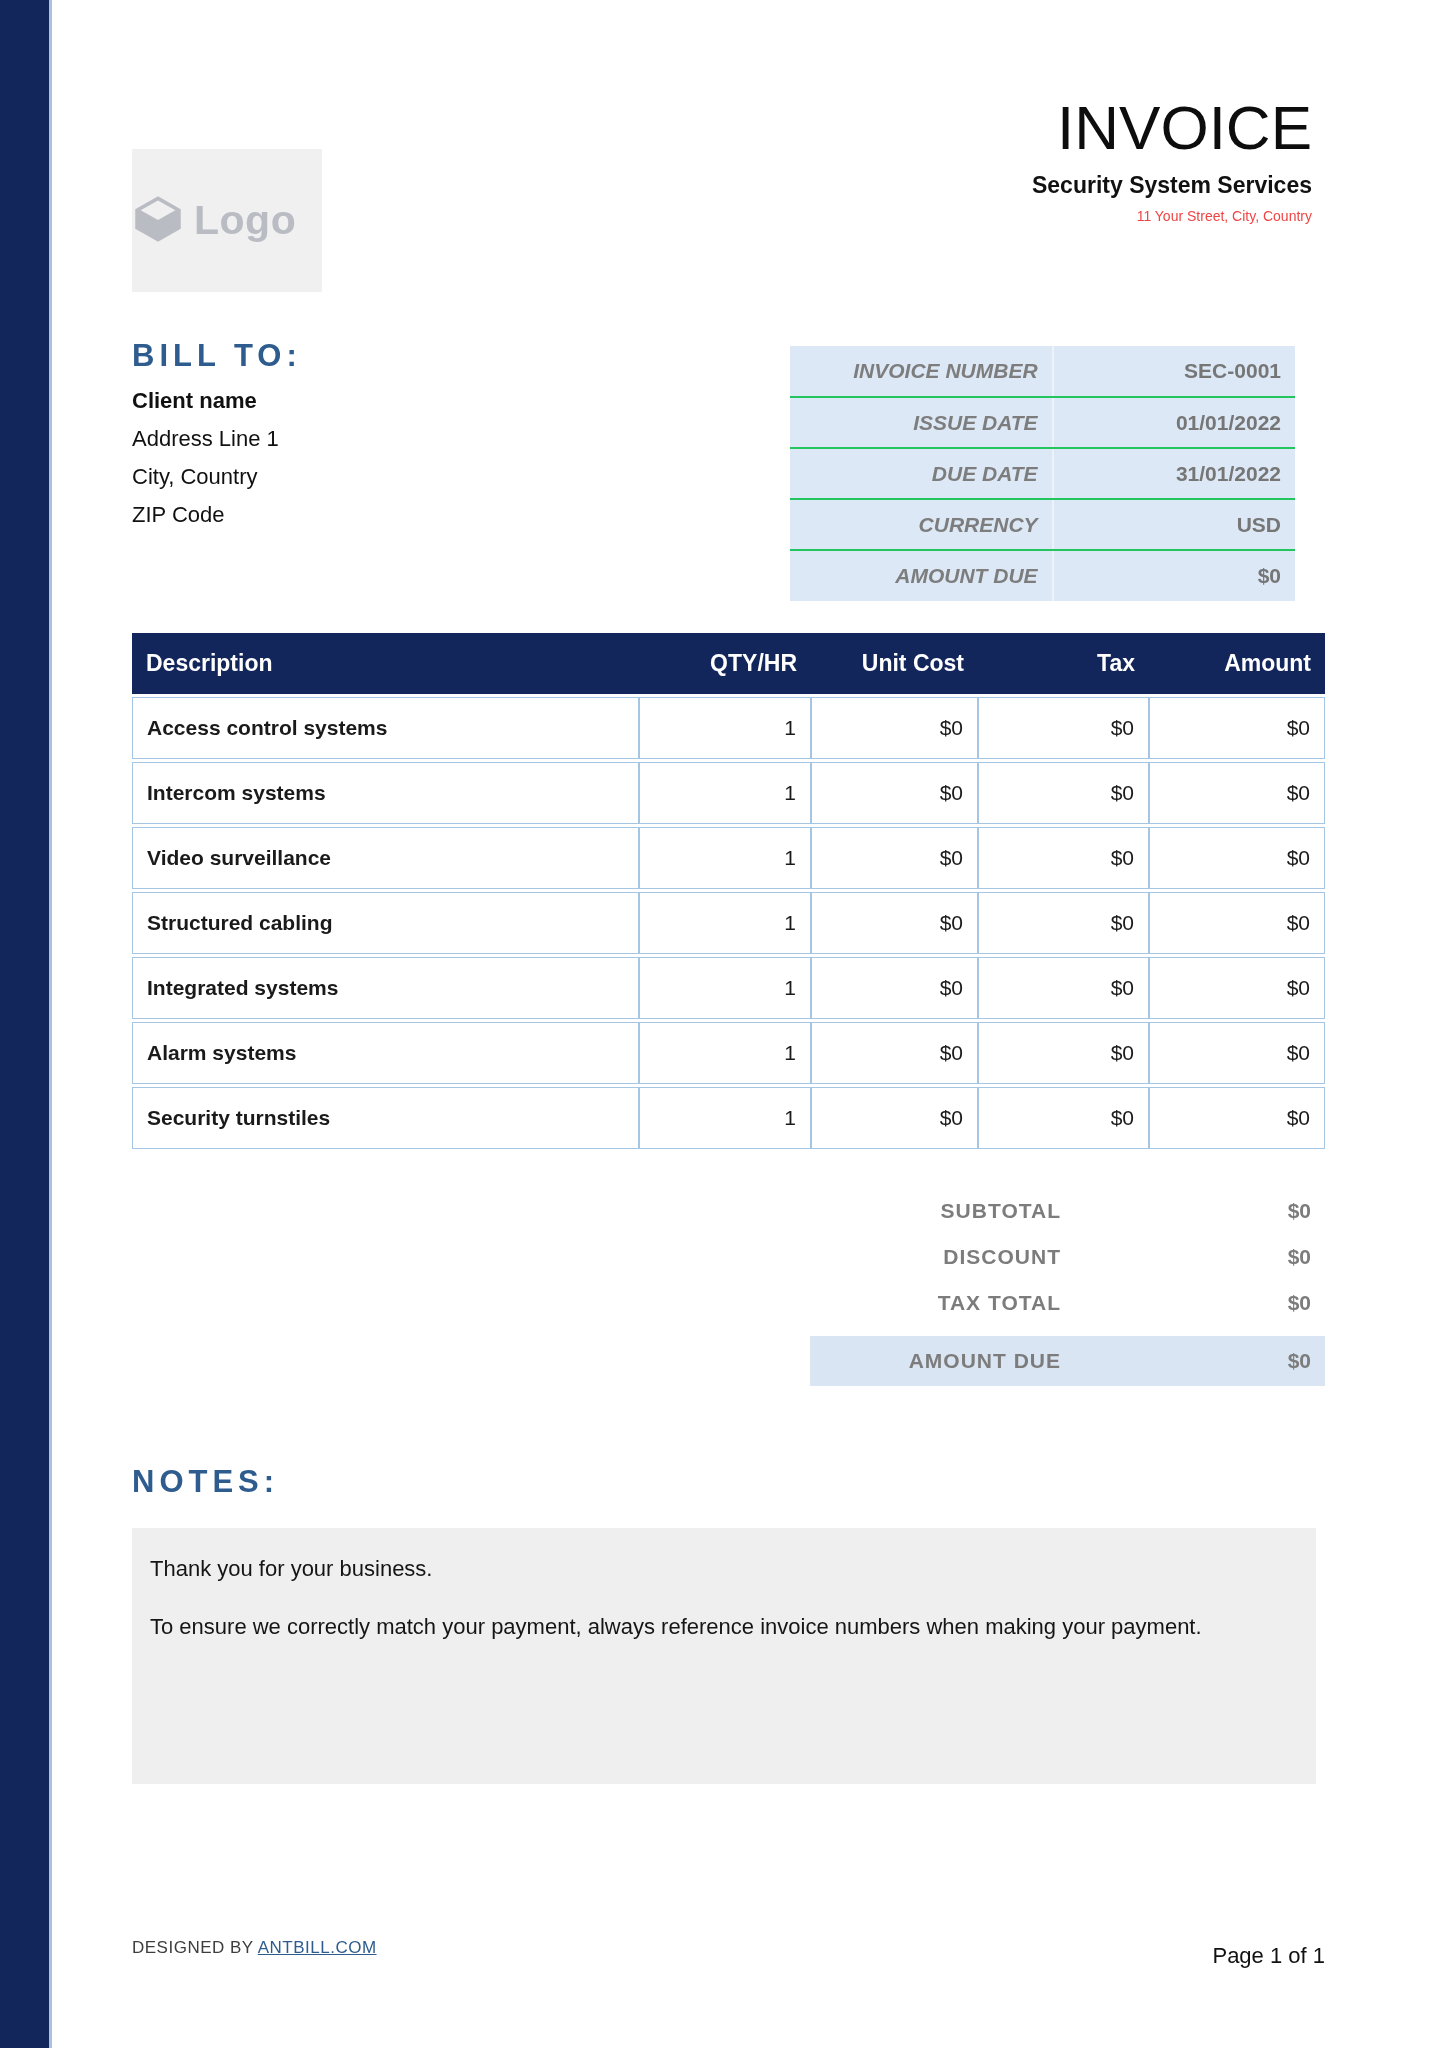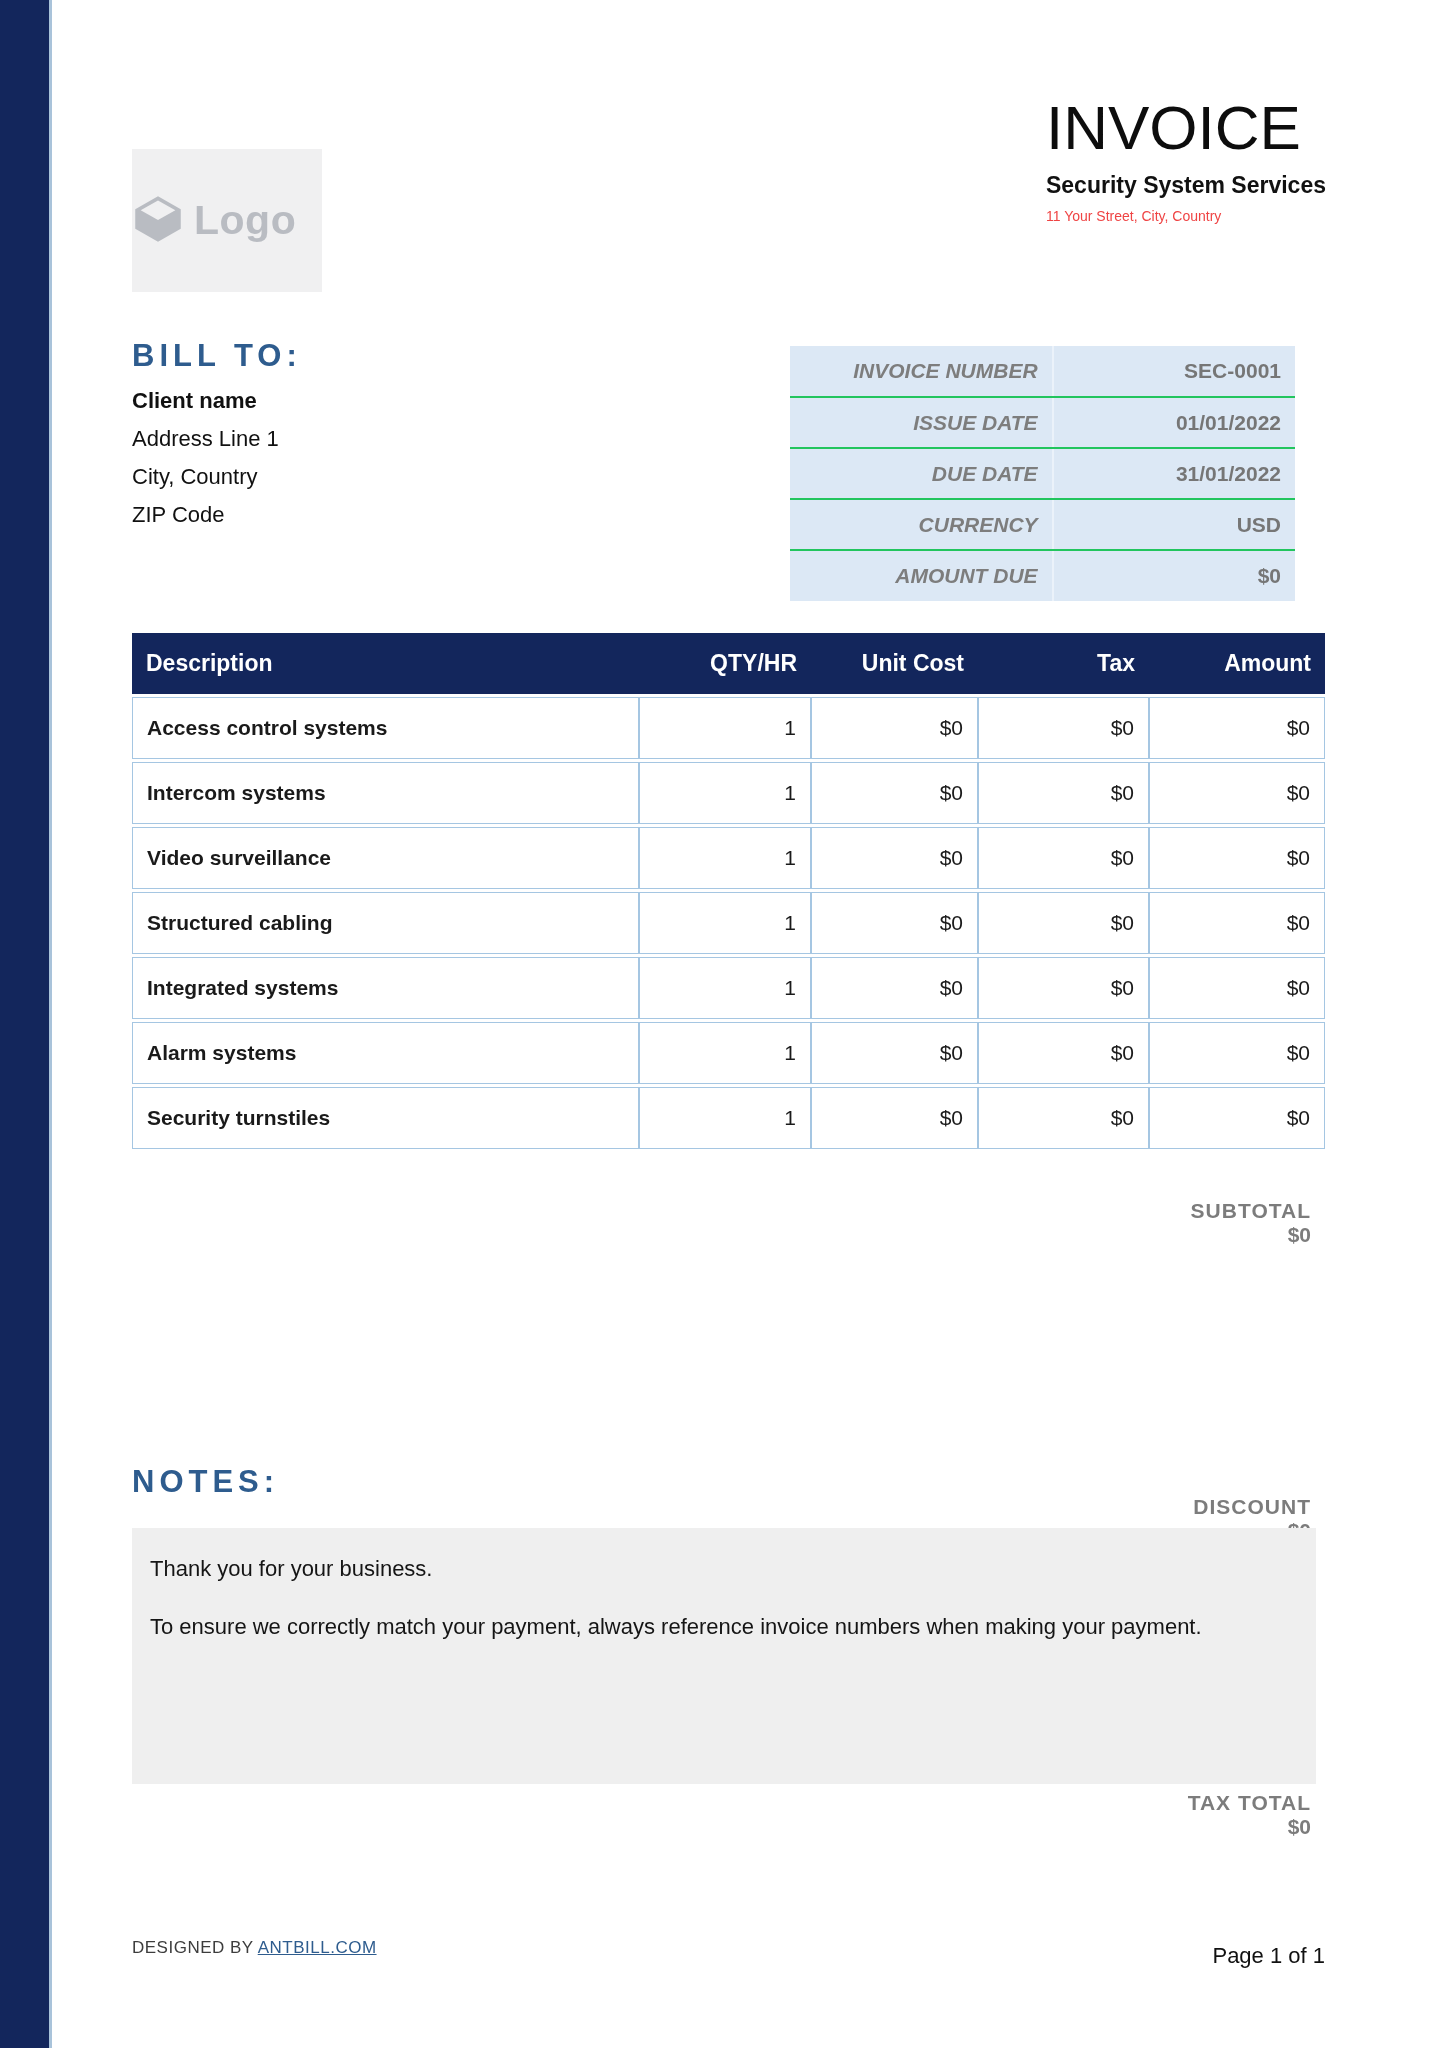--- a/index.html
+++ b/index.html
@@ -12,21 +12,21 @@
     position:absolute; left:0; top:0; width:52px; height:2048px;
     background:#13265c; border-right:3px solid #a9c3da;
   }
   
   .logo-box {
     position:absolute; left:132px; top:105px; width:190px; height:143px;
     background:#f0f0f1; display:flex; align-items:center; justify-content:flex-start; gap:10px;margin-top:44px;
   }
   .logo-text { font-size:41px; font-weight:700; color:#b9bcc2; letter-spacing:0.5px; }
   
-  .header-right { position:absolute; right:122px; top:95px; text-align:left; }
+  .header-right { position:absolute; right:136px; top:95px; text-align:right; }
   .title { font-size:62px; font-weight:400; color:#0d0d0d; line-height:1.05; margin-bottom:12px; }
   .company { font-size:23px; font-weight:700; color:#111; margin-bottom:9px; }
   .company-address { font-size:14px; color:#ef4444; }
   
   .bill-to { position:absolute; left:132px; top:338px; }
   .section-heading { font-size:31px; font-weight:800; letter-spacing:5px; color:#2e5c8e; }
   .client-block { margin-top:8px; font-size:22px; line-height:38px; color:#111; }
   .client-block .bold { font-weight:700; }
   
   .meta-box {
@@ -46,21 +46,21 @@
     background:#13265c; color:#ffffff; font-weight:700; font-size:23px;
     padding:17px 14px; text-align:right;
   }
   .items th.desc { text-align:left; }
   .items td {
     background:#ffffff; border:1px solid #a5c6e2; padding:18px 14px; text-align:right;
   }
   .items td.desc { text-align:left; font-weight:700;margin-left:32px; }
   
   .totals { position:absolute; right:123px; top:1188px; width:515px; font-size:21px; }
-  .trow { display:flex; padding:11px 14px;flex-direction:column; }
+  .trow { display:flex; padding:11px 14px; }
   .tlabel { flex:1; text-align:right; font-weight:700; letter-spacing:1px; color:#7c7c7c; }
   .tvalue { flex:0 0 250px; text-align:right; font-weight:700; color:#7c7c7c; }
   .trow.band { background:#d9e5f2; margin-top:10px; padding:13px 14px; }
   
   .notes-heading { position:absolute; left:132px; top:1464px;text-align:right; }
   .notes-box {
     position:absolute; left:132px; top:1528px; width:1184px; height:256px;
     background:#efefef; padding:24px 18px; font-size:22px; line-height:34px; color:#151515;
   }
   .notes-box p { margin-bottom:24px; }

